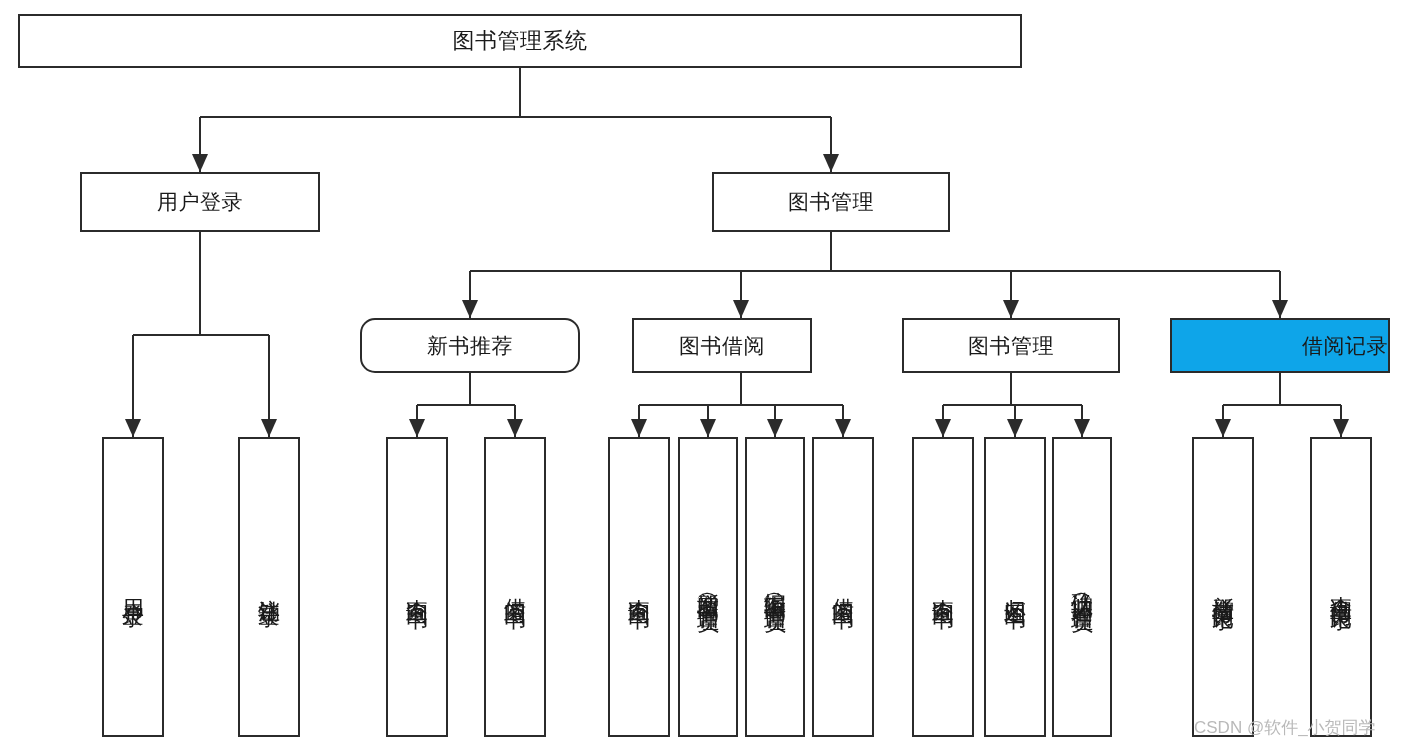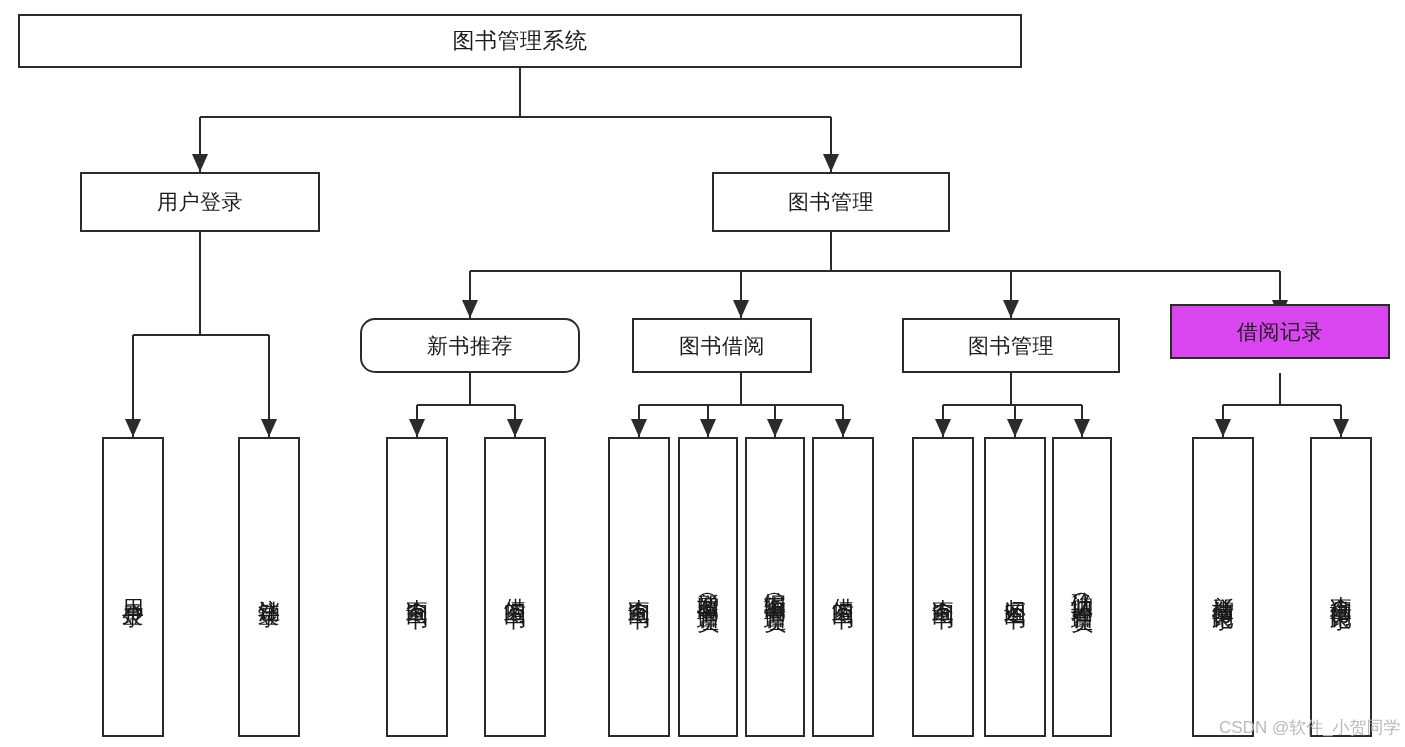--- a/index.html
+++ b/index.html
@@ -58,21 +58,20 @@
     letter-spacing: 3px;
     line-height: 1;
     text-align: center;
   }
   #watermark {
     position: absolute;
     color: #b9b9b9;
     font-size: 17px;
     white-space: nowrap;
     pointer-events: none;
-    padding-left: 25px;
   }
 </style>
 </head>
 <body>
 
 <div id="canvas">
   <svg id="edges" viewBox="0 0 1405 747">
       <line x1="520" y1="68" x2="520" y2="117" stroke="#2b2b2b" stroke-width="2.6" shape-rendering="crispEdges"></line>
       <line x1="200" y1="117" x2="831" y2="117" stroke="#2b2b2b" stroke-width="2.6" shape-rendering="crispEdges"></line>
       <line x1="200" y1="117" x2="200" y2="172" stroke="#2b2b2b" stroke-width="2.6" shape-rendering="crispEdges"></line>
@@ -138,21 +137,21 @@
       </div>
       <div class="node horizontal" style="left: 360px; top: 318px; width: 220px; height: 55px; border-color: rgb(43, 43, 43); background: rgb(255, 255, 255); border-radius: 15px;">
         <span class="node-label" style="color: rgb(26, 26, 26);">新书推荐</span>
       </div>
       <div class="node horizontal" style="left: 632px; top: 318px; width: 180px; height: 55px; border-color: rgb(43, 43, 43); background: rgb(255, 255, 255);">
         <span class="node-label" style="color: rgb(26, 26, 26);">图书借阅</span>
       </div>
       <div class="node horizontal" style="left: 902px; top: 318px; width: 218px; height: 55px; border-color: rgb(43, 43, 43); background: rgb(255, 255, 255);">
         <span class="node-label" style="color: rgb(26, 26, 26);">图书管理</span>
       </div>
-      <div class="node horizontal" style="left: 1170px; top: 304px; width: 220px; height: 55px; border-color: rgb(43, 43, 43); background: #d946ef;">
+      <div class="node horizontal" style="left: 1170px; top: 318px; width: 220px; height: 55px; border-color: rgb(43, 43, 43); background: #0ea5e9; justify-content: flex-end;">
         <span class="node-label" style="color: rgb(26, 26, 26);">借阅记录</span>
       </div>
       <div class="node vertical" style="left: 102px; top: 437px; width: 62px; height: 300px; border-color: rgb(43, 43, 43); background: rgb(255, 255, 255);">
         <span class="node-label" style="color: rgb(26, 26, 26);">用户登录</span>
       </div>
       <div class="node vertical" style="left: 238px; top: 437px; width: 62px; height: 300px; border-color: rgb(43, 43, 43); background: rgb(255, 255, 255);">
         <span class="node-label" style="color: rgb(26, 26, 26);">注销登录</span>
       </div>
       <div class="node vertical" style="left: 386px; top: 437px; width: 62px; height: 300px; border-color: rgb(43, 43, 43); background: rgb(255, 255, 255);">
         <span class="node-label" style="color: rgb(26, 26, 26);">查询图书</span>

